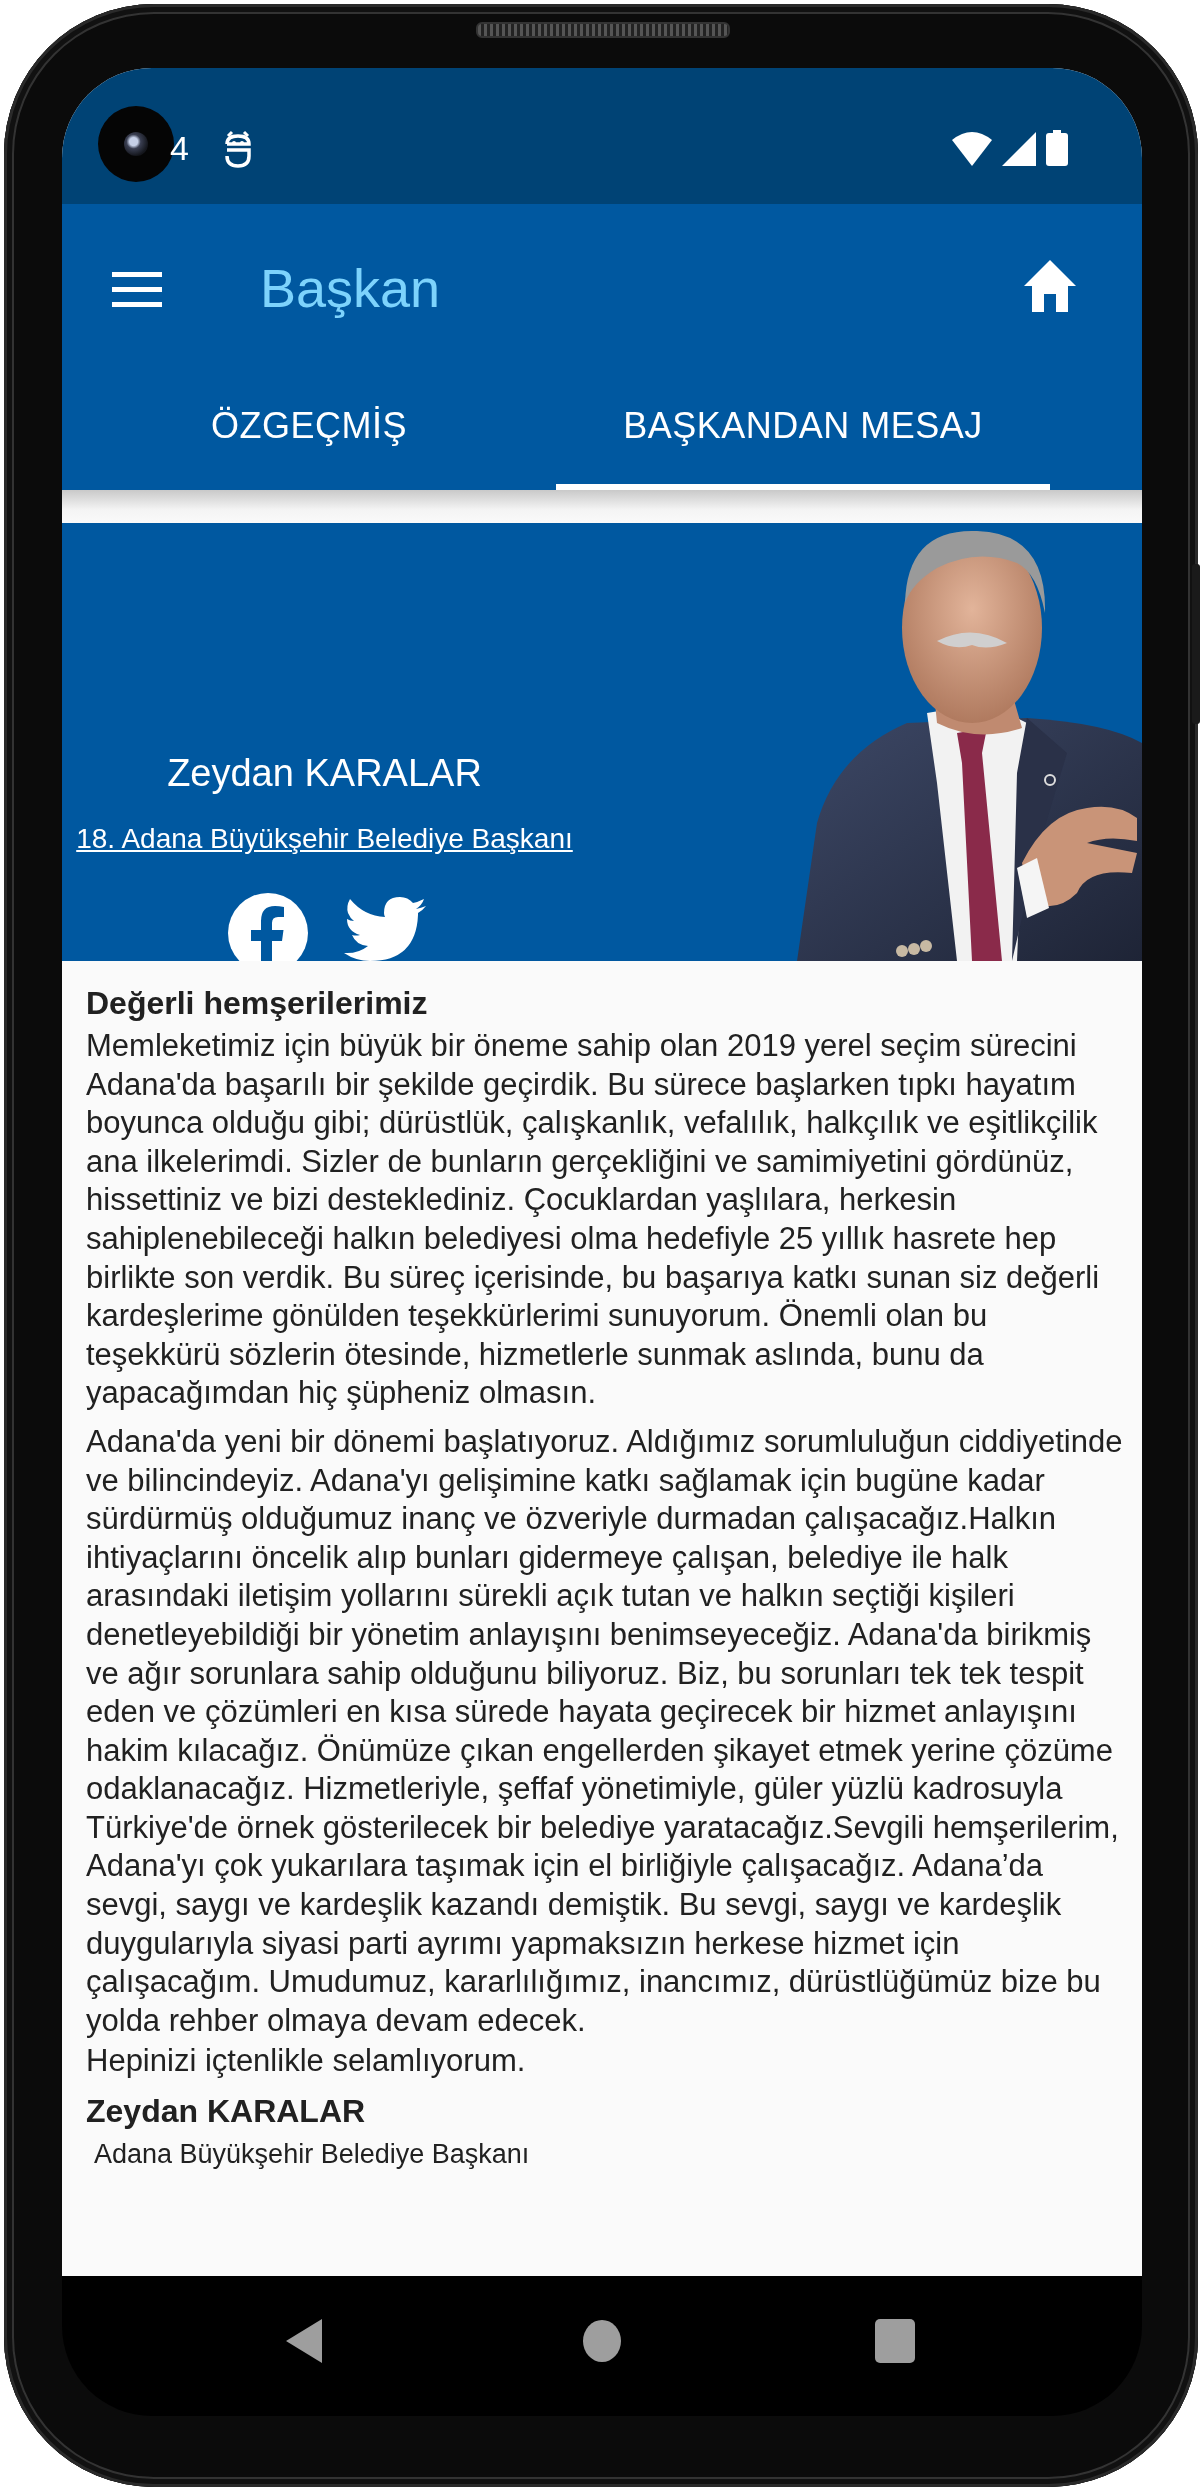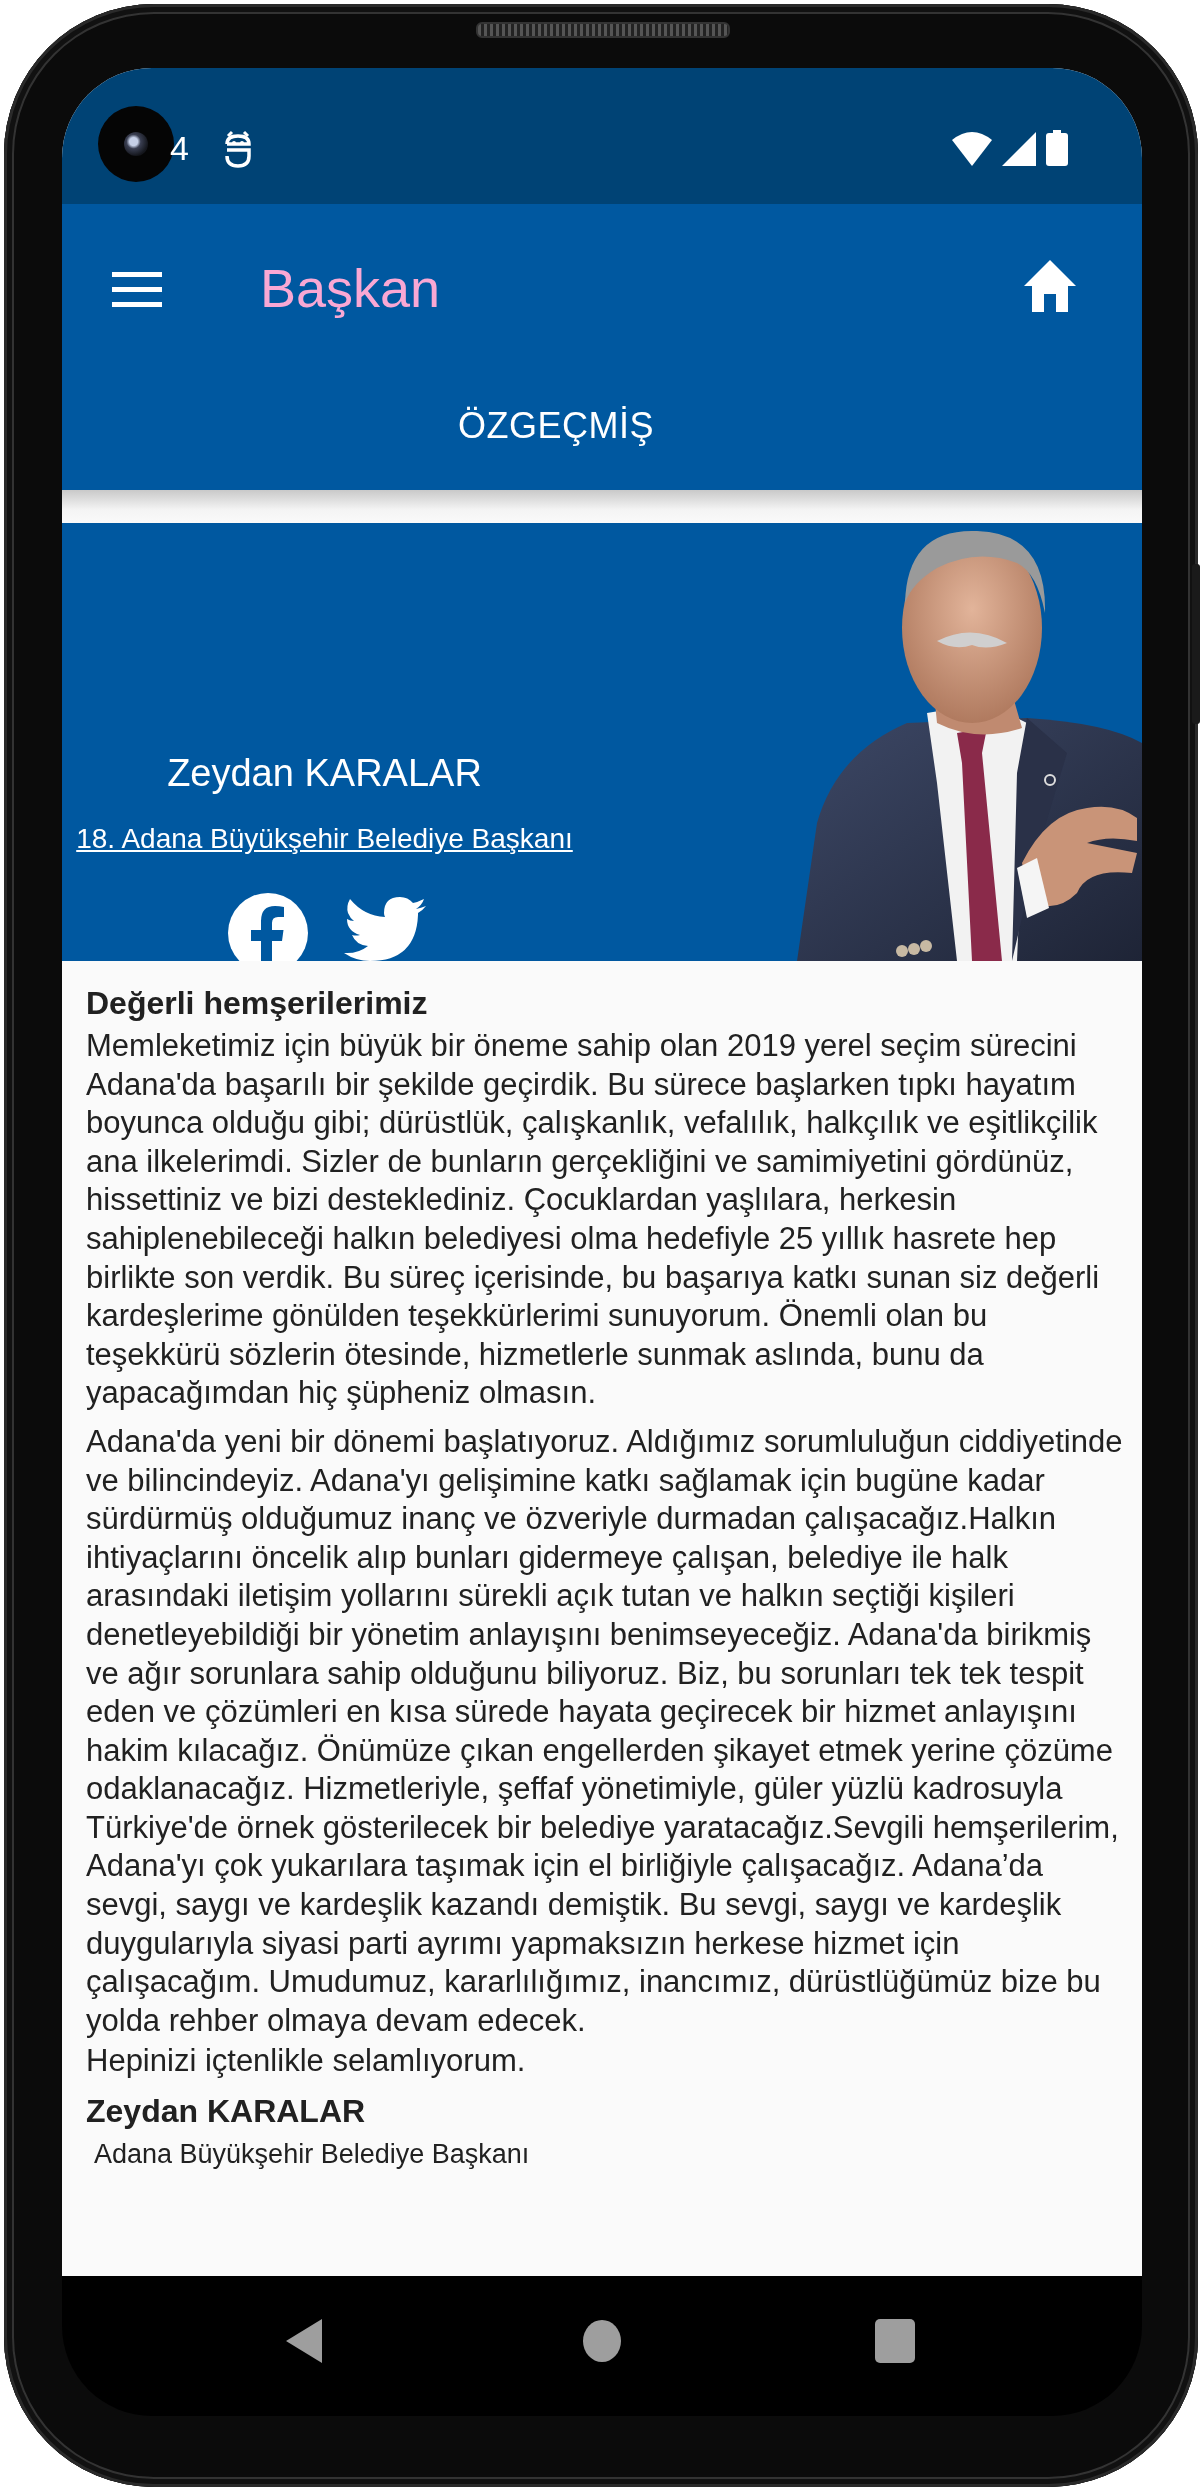--- a/index.html
+++ b/index.html
@@ -32,21 +32,21 @@
   }
   .camera::after {
     content: ""; position: absolute; left: 26px; top: 26px; width: 24px; height: 24px; border-radius: 50%;
     background: radial-gradient(circle at 40% 40%, #c6d0e8 0 20%, #3a3f52 35%, #14161c 70%);
   }
   .status-text { position: absolute; top: 62px; color: #fff; font-size: 34px; line-height: 36px; }
   .status-icons { position: absolute; right: 74px; top: 62px; display: flex; gap: 10px; align-items: flex-end; }
   .appbar { position: absolute; left: 0; top: 136px; width: 1080px; height: 286px; background: #0058a0; }
   .menu-btn { position: absolute; left: 48px; top: 64px; width: 56px; height: 44px; cursor: pointer; }
   .menu-btn span { position: absolute; left: 2px; width: 50px; height: 5px; background: #fff; }
-  .title { position: absolute; left: 198px; top: 52px; color: #f9a8d4; font-size: 54px; font-weight: 500; line-height: 64px; }
+  .title { position: absolute; left: 198px; top: 52px; color: #7dd3fc; font-size: 54px; font-weight: 500; line-height: 64px; }
   .home-btn { position: absolute; right: 62px; top: 52px; width: 60px; height: 60px; cursor: pointer; }
   .tabs { position: absolute; left: 0; top: 164px; width: 988px; height: 122px; display: flex; }
   .tab { flex: 1; display: flex; align-items: center; justify-content: center; color: #fff;
          font-size: 36px; font-weight: 500; letter-spacing: 0.5px; cursor: pointer; position: relative; padding-bottom: 6px; }
   .tab.active::after { content: ""; position: absolute; left: 0; right: 0; bottom: 0; height: 6px; background: #fff; }
   .gap { position: absolute; left: 0; top: 422px; width: 1080px; height: 33px;
          background: linear-gradient(#c9c9c9, #f4f4f4 60%, #fafafa); }
   .hero { position: absolute; left: 0; top: 455px; width: 1080px; height: 438px; background: #0058a0; overflow: hidden; }
   .hero-name { position: absolute; left: 0; width: 525px; top: 228px; text-align: center; color: #fff; font-size: 38px; line-height: 44px; }
   .hero-role { position: absolute; left: 0; width: 525px; top: 300px; text-align: center; color: #fff; font-size: 28px; line-height: 32px; text-decoration: underline; }
@@ -112,20 +112,21 @@
       <span style="top:34px;"></span>
     </div>
     <div class="title">Başkan</div>
     <div class="home-btn">
       <svg width="60" height="60" viewBox="0 0 60 60">
         <path d="M30 4 L4 30 L12 30 L12 56 L24 56 L24 38 L36 38 L36 56 L48 56 L48 30 L56 30 Z" fill="#fff"></path>
       </svg>
     </div>
     <div class="tabs">
       <div class="tab">ÖZGEÇMİŞ</div>
+      <div class="tab active">BAŞKANDAN MESAJ</div>
     </div>
   </div>
 
   <div class="gap"></div>
 
   <div class="hero">
     <div class="hero-name">Zeydan KARALAR</div>
     <div class="hero-role">18. Adana Büyükşehir Belediye Başkanı</div>
     <div class="social">
       <div class="icon">

